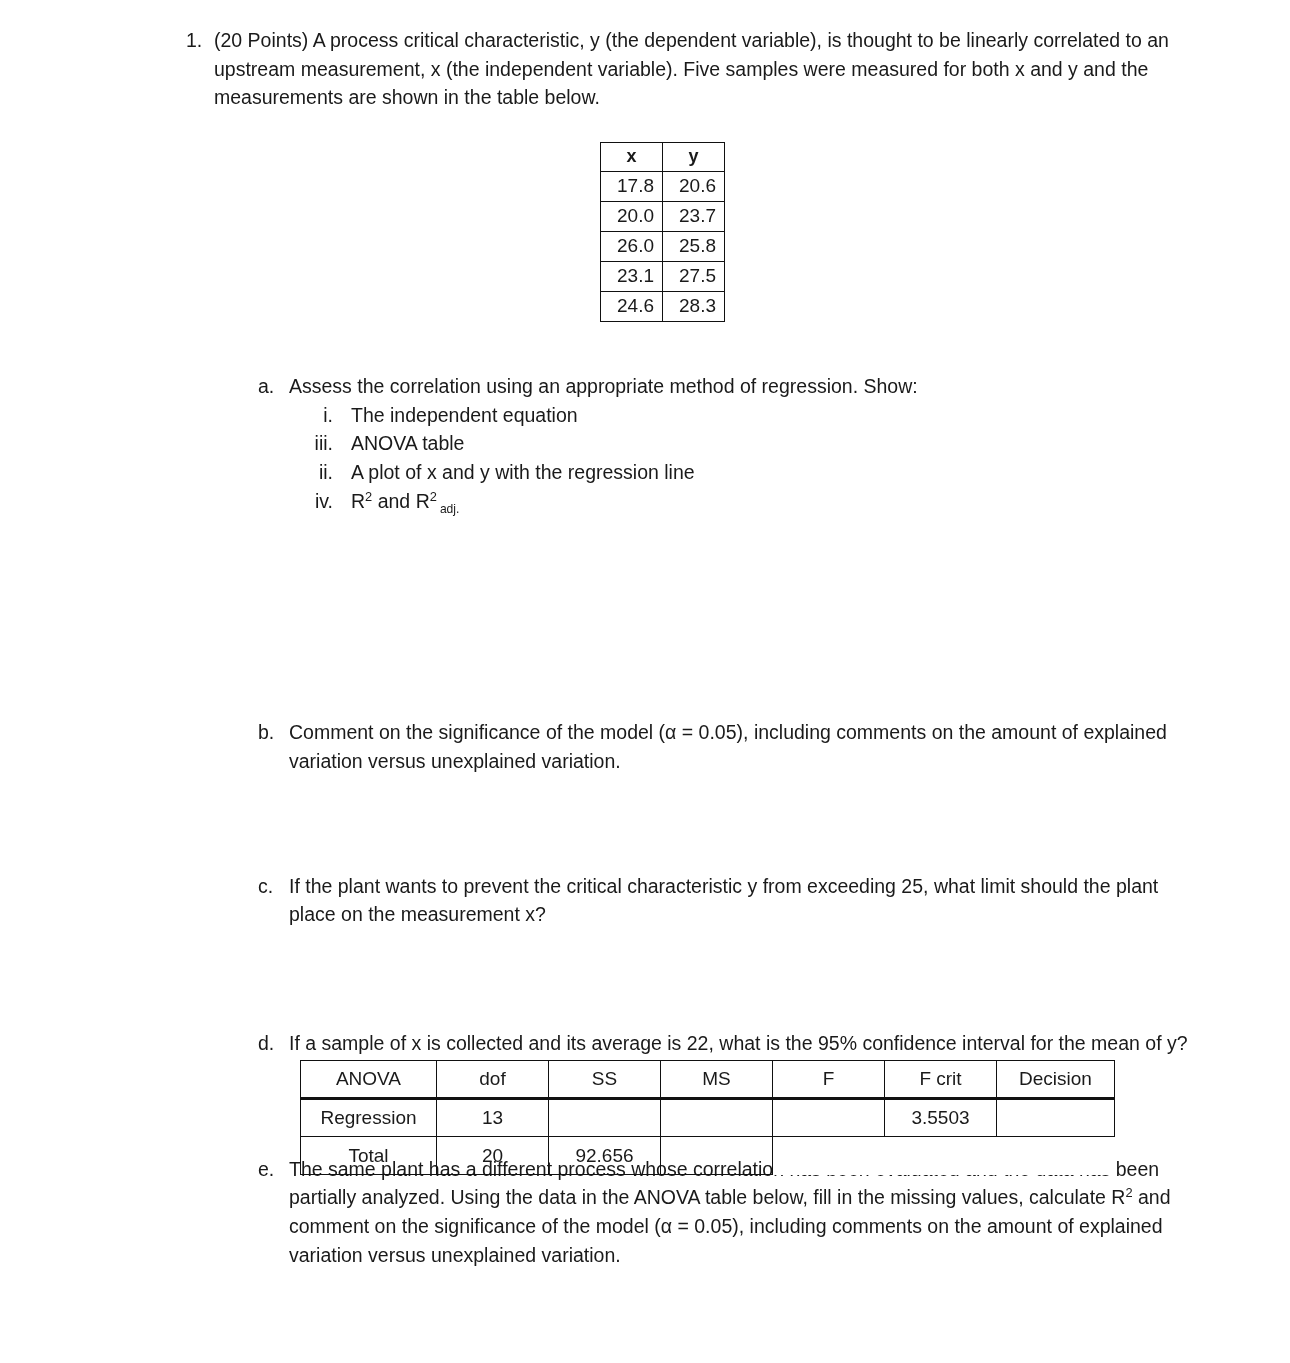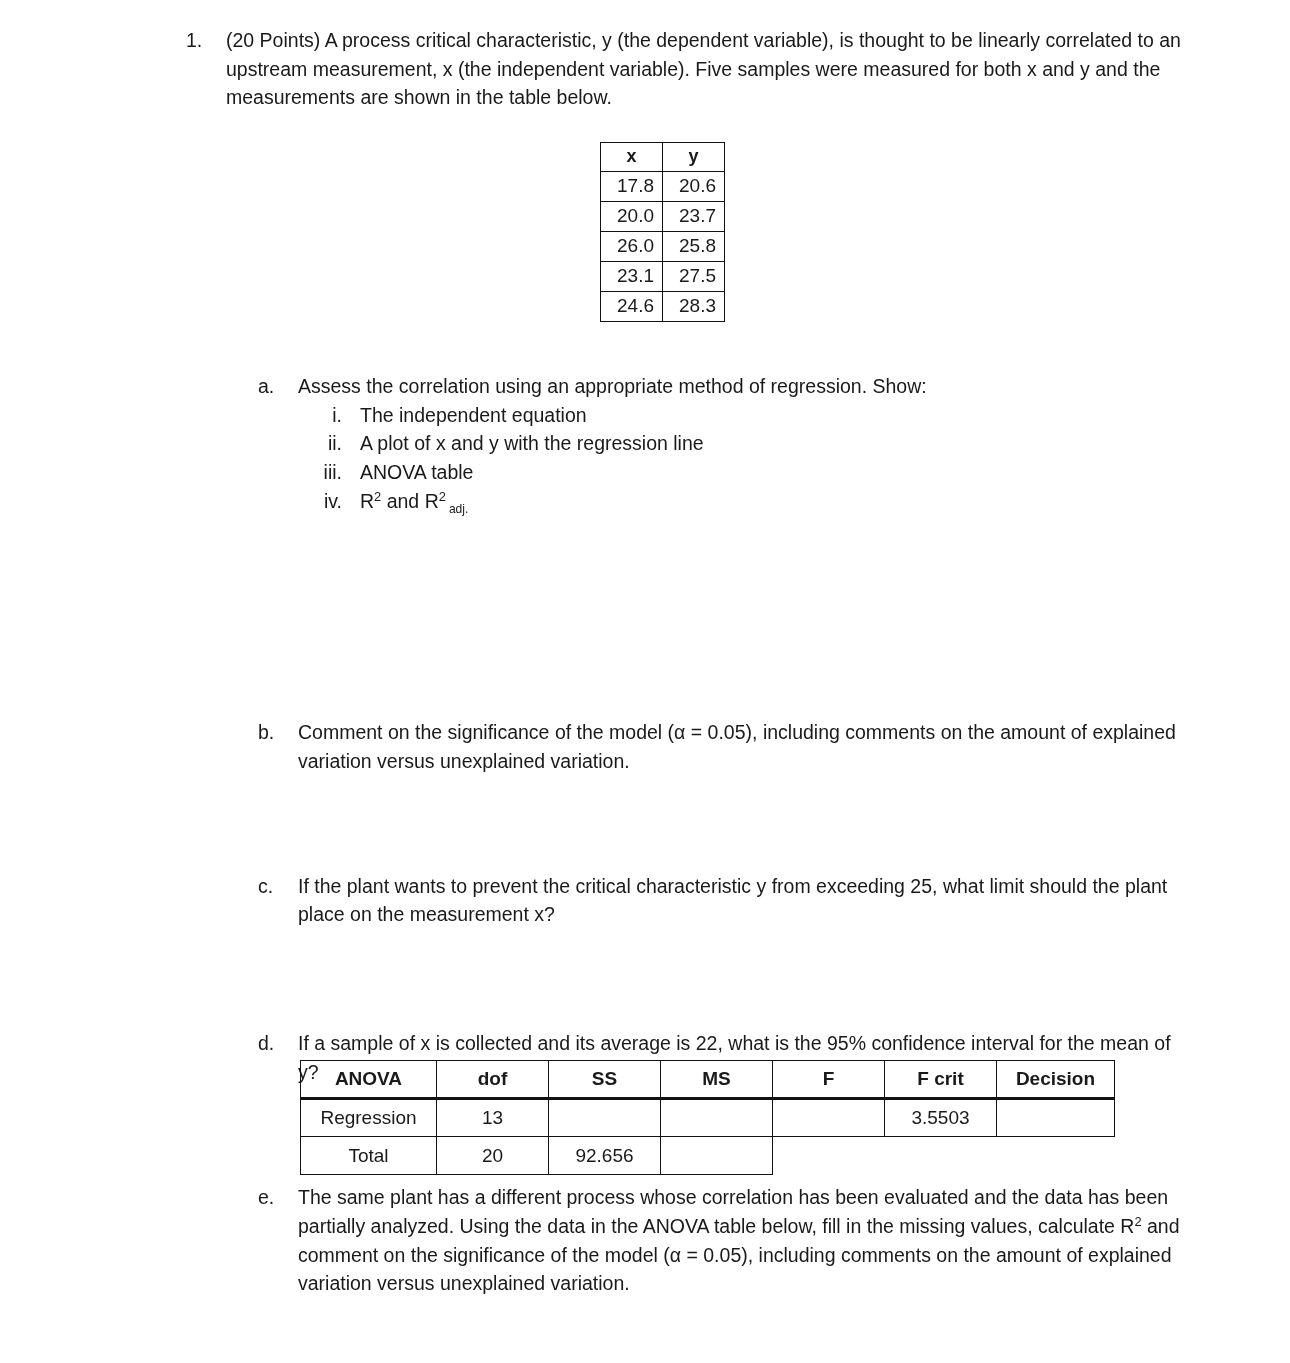--- a/index.html
+++ b/index.html
@@ -26,21 +26,21 @@
     width: 1000px;
   }
   .q-marker {
     position: absolute;
     left: 0;
     top: 0;
     width: 34px;
     text-align: left;
   }
   .q-body {
-    margin-left: 40px;
+    margin-left: 28px;
   }
   .q-body p {
     margin: 0;
     text-align: left;
   }
 
   
   .alpha-list {
     position: absolute;
     left: 258px;
@@ -51,21 +51,21 @@
     margin-bottom: 0;
   }
   .alpha-marker {
     position: absolute;
     left: 0;
     top: 0;
     width: 28px;
     text-align: left;
   }
   .alpha-body {
-    margin-left: 40px;
+    margin-left: 31px;
   }
   .alpha-body > p {
     margin: 0;
   }
 
   
   .roman-list {
     margin: 0;
     padding: 0;
     list-style: none;
@@ -127,21 +127,21 @@
   }
   table.anova td,
   table.anova th {
     border: 1.6px solid #111111;
     height: 38px;
     box-sizing: border-box;
     text-align: center;
     padding: 0 4px;
   }
   table.anova th {
-    font-weight: bold;
+    font-weight: normal;
     border-bottom: 3px solid #111111;
   }
   table.anova td.blank-void {
     border: none;
     background: #ffffff;
   }
   .c-label  { width: 136px; }
   .c-dof    { width: 112px; margin-left: 18px; }
   .c-ss     { width: 112px; }
   .c-ms     { width: 112px; }
@@ -196,26 +196,26 @@
 <div class="alpha-list alpha-item" style="top:372px;">
   <span class="alpha-marker">a.</span>
   <div class="alpha-body">
     <p>Assess the correlation using an appropriate method of regression. Show:</p>
     <ul class="roman-list">
       <li class="roman-item">
         <span class="roman-marker">i.</span>
         <span>The independent equation</span>
       </li>
       <li class="roman-item">
+        <span class="roman-marker">iii.</span>
+        <span>ANOVA table</span>
+      </li>
+      <li class="roman-item">
         <span class="roman-marker">ii.</span>
         <span>A plot of x and y with the regression line</span>
-      </li>
-      <li class="roman-item">
-        <span class="roman-marker">iii.</span>
-        <span>ANOVA table</span>
       </li>
       <li class="roman-item">
         <span class="roman-marker">iv.</span>
         <span><span>R</span><sup>2</sup><span> and </span><span>R</span><sup>2</sup><span class="sub-adj">adj.</span></span>
       </li>
     </ul>
   </div>
 </div>
 
 <div class="alpha-list alpha-item" style="top:575px;">

